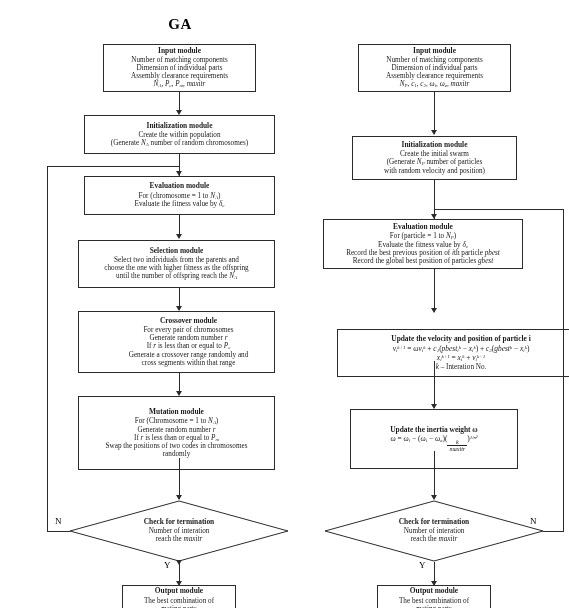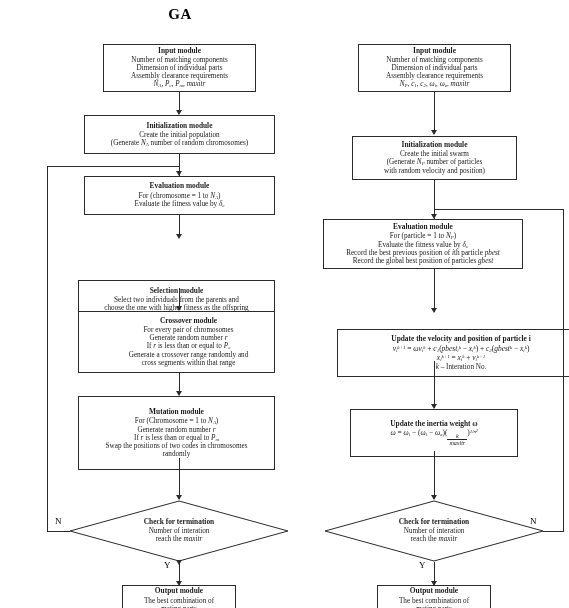--- a/index.html
+++ b/index.html
@@ -88,51 +88,51 @@
     font-size:9px;
     font-family:"Liberation Serif","DejaVu Serif",serif;
     color:#000;
   }
 </style>
 </head>
 <body>
 
 <div id="stage">
 
-  <div class="col-title" style="left:120px;top:6px;width:120px;">GA</div>
+  <div class="col-title" style="left:120px;top:16px;width:120px;">GA</div>
 
   <div class="node" style="left:103px;top:44px;width:153px;height:48px;">
     <div class="hd">Input module</div>
     <div class="ln">Number of matching components</div>
     <div class="ln">Dimension of individual parts</div>
     <div class="ln">Assembly clearance requirements</div>
     <div class="ln it">
       <span class="it">N</span><sub>A</sub>, <span class="it">P</span><sub>c</sub>, <span class="it">P</span><sub>m</sub>, <span class="it">maxitr</span>
     </div>
   </div>
   <div class="vline" style="left:179px;top:92px;height:21px;"></div>
   <div class="arrow-d" style="left:176px;top:110px;"></div>
 
   <div class="node" style="left:84px;top:115px;width:191px;height:39px;">
     <div class="hd">Initialization module</div>
-    <div class="ln">Create the initial population</div>
+    <div class="ln">Create the within population</div>
     <div class="ln">(Generate <span class="it">N</span><sub>A</sub> number of random chromosomes)</div>
   </div>
   <div class="vline" style="left:179px;top:154px;height:20px;"></div>
   <div class="arrow-d" style="left:176px;top:171px;"></div>
 
   <div class="node" style="left:84px;top:176px;width:191px;height:39px;">
     <div class="hd">Evaluation module</div>
     <div class="ln">For (chromosome = 1 to <span class="it">N</span><sub>A</sub>)</div>
     <div class="ln">Evaluate the fitness value by <span class="it">δ</span><sub>c</sub></div>
   </div>
   <div class="vline" style="left:179px;top:215px;height:22px;"></div>
   <div class="arrow-d" style="left:176px;top:234px;"></div>
 
-  <div class="node" style="left:78px;top:240px;width:197px;height:48px;margin-top:40px;">
+  <div class="node" style="left:78px;top:240px;width:197px;height:48px;">
     <div class="hd">Selection module</div>
     <div class="ln">Select two individuals from the parents and</div>
     <div class="ln">choose the one with higher fitness as the offspring</div>
     <div class="ln">until the number of offspring reach the <span class="it">N</span><sub>A</sub></div>
   </div>
   <div class="vline" style="left:179px;top:288px;height:22px;"></div>
   <div class="arrow-d" style="left:176px;top:306px;"></div>
 
   <div class="node" style="left:78px;top:311px;width:197px;height:62px;padding-left:28px;">
     <div class="hd">Crossover module</div>
@@ -221,21 +221,21 @@
       <span class="it">v</span><sub>i</sub><sup>k+1</sup> = <span class="it">ωv</span><sub>i</sub><sup>k</sup> + <span class="it">c</span><sub>1</sub>(<span class="it">pbest</span><sub>i</sub><sup>k</sup> − <span class="it">x</span><sub>i</sub><sup>k</sup>) + <span class="it">c</span><sub>2</sub>(<span class="it">gbest</span><sup>k</sup> − <span class="it">x</span><sub>i</sub><sup>k</sup>)
     </div>
     <div class="ln eq">
       <span class="it">x</span><sub>i</sub><sup>k+1</sup> = <span class="it">x</span><sub>i</sub><sup>k</sup> + <span class="it">v</span><sub>i</sub><sup>k+1</sup>
     </div>
     <div class="ln"><span class="it">k</span> – Interation No.</div>
   </div>
   <div class="vline" style="left:434px;top:361px;height:47px;"></div>
   <div class="arrow-d" style="left:431px;top:404px;"></div>
 
-  <div class="node" style="left:350px;top:409px;width:168px;height:48px;">
+  <div class="node" style="left:350px;top:409px;width:168px;height:60px;">
     <div class="hd">Update the inertia weight ω</div>
     <div class="ln eq">
       <span class="it">ω</span> = <span class="it">ω</span><sub>i</sub> − (<span class="it">ω</span><sub>i</sub> − <span class="it">ω</span><sub>e</sub>)(<span class="frac">
           <span class="num it">k</span>
           <span class="den">maxitr</span>
         </span>)<sup>1/n²</sup>
     </div>
   </div>
   <div class="vline" style="left:434px;top:451px;height:48px;"></div>
   <div class="arrow-d" style="left:431px;top:495px;"></div>

